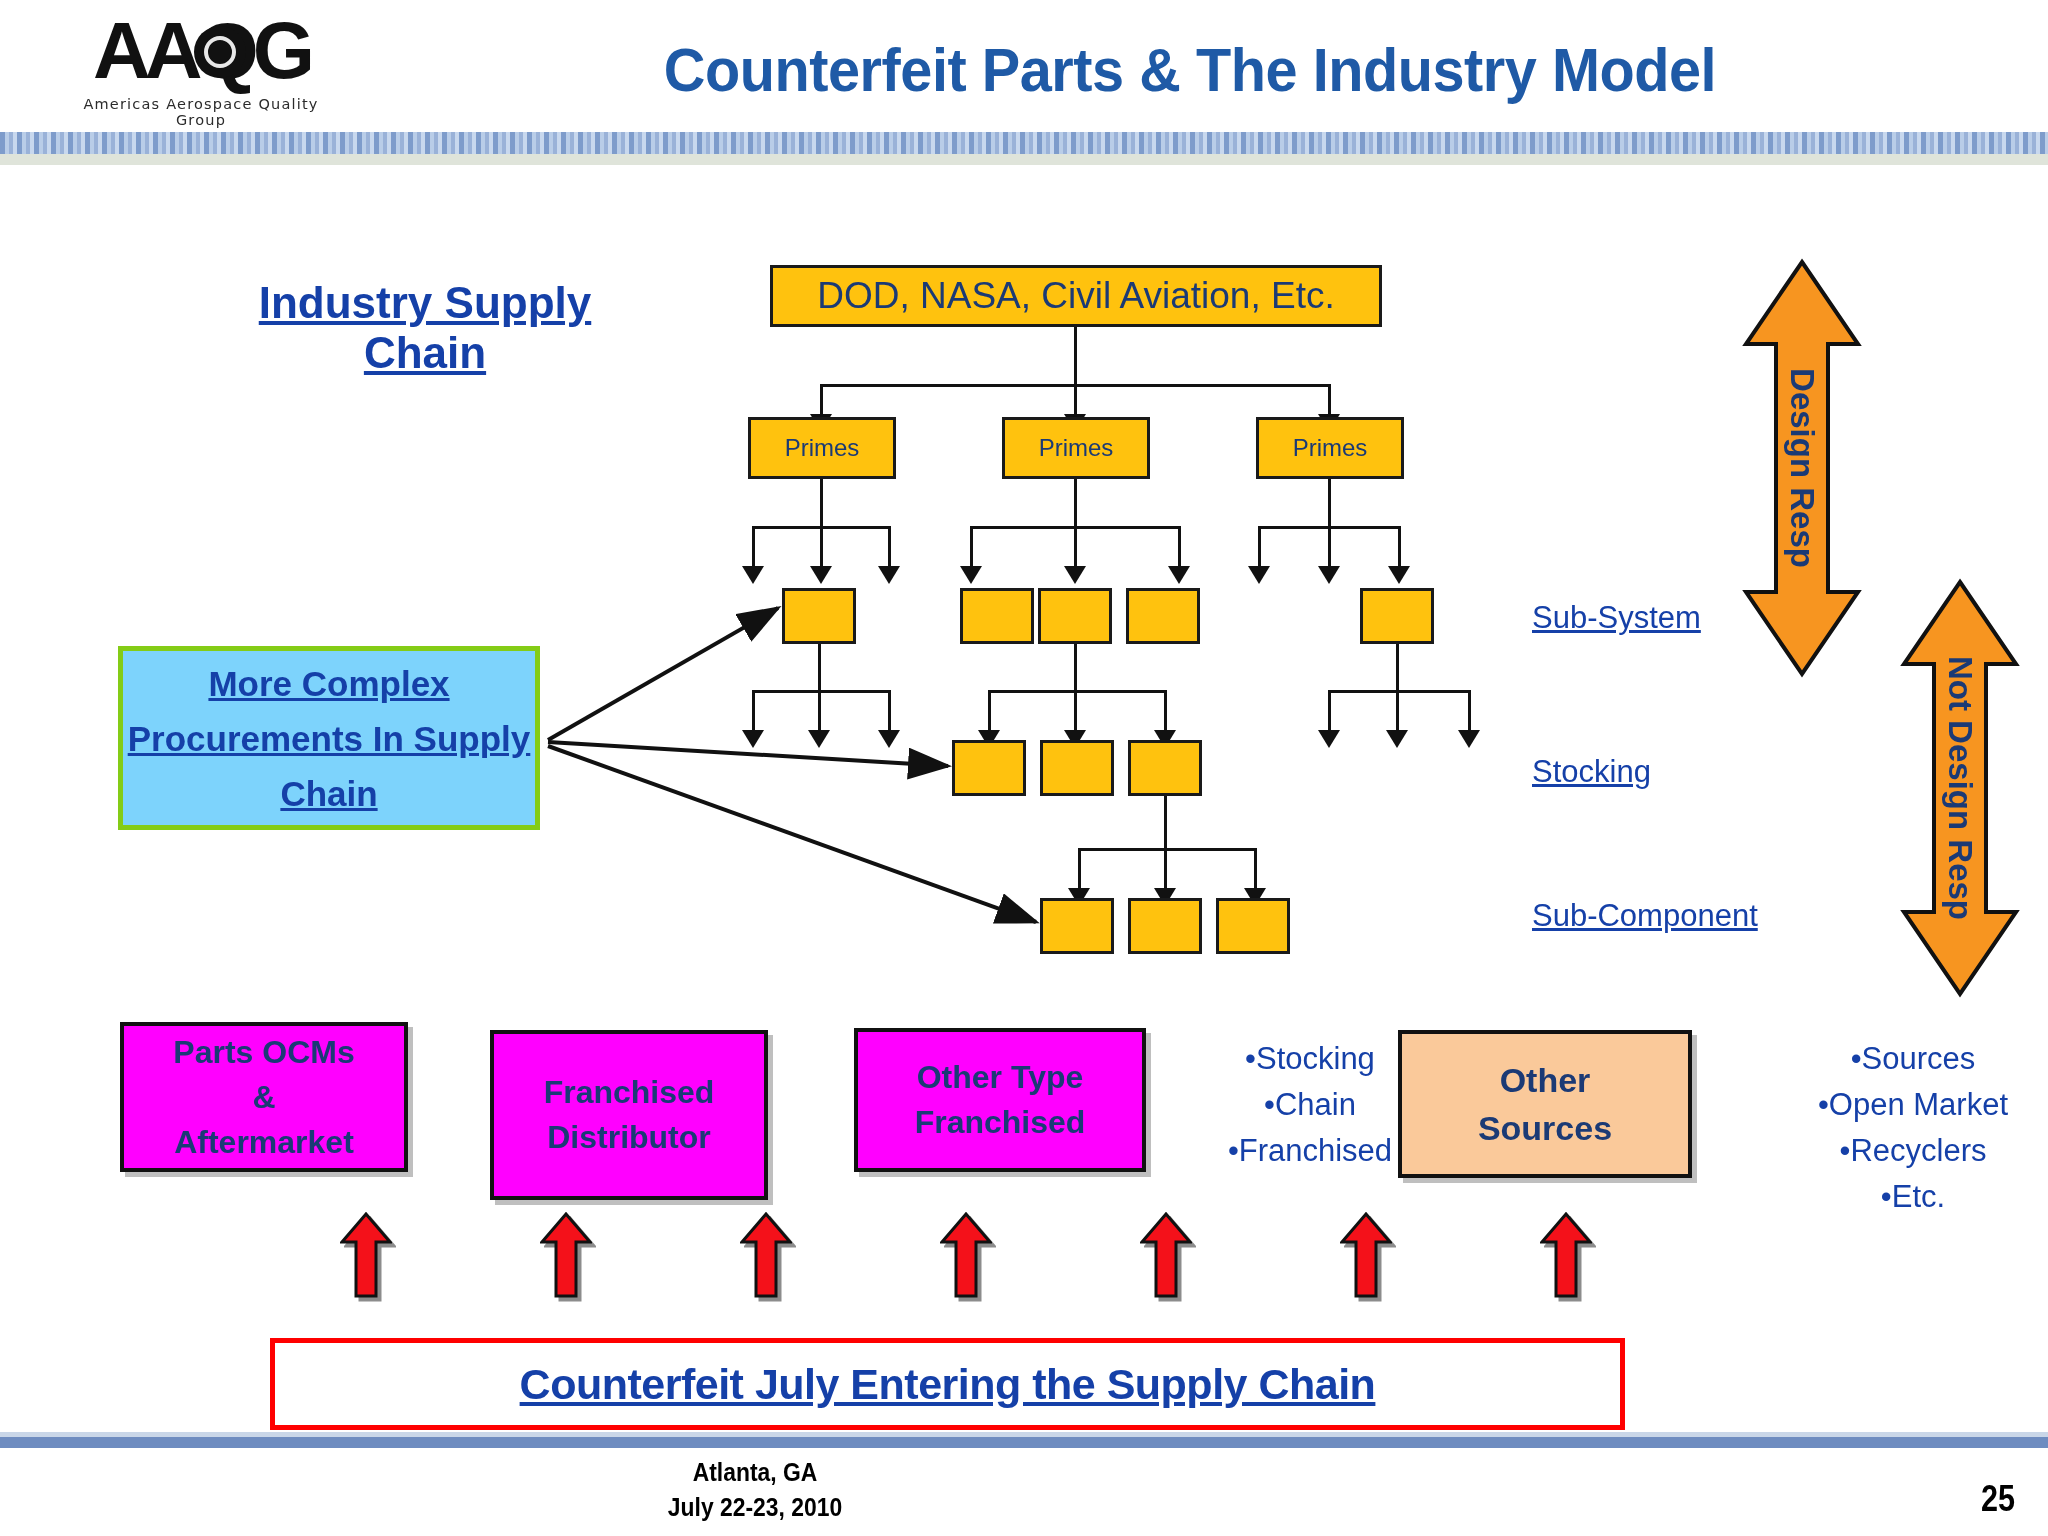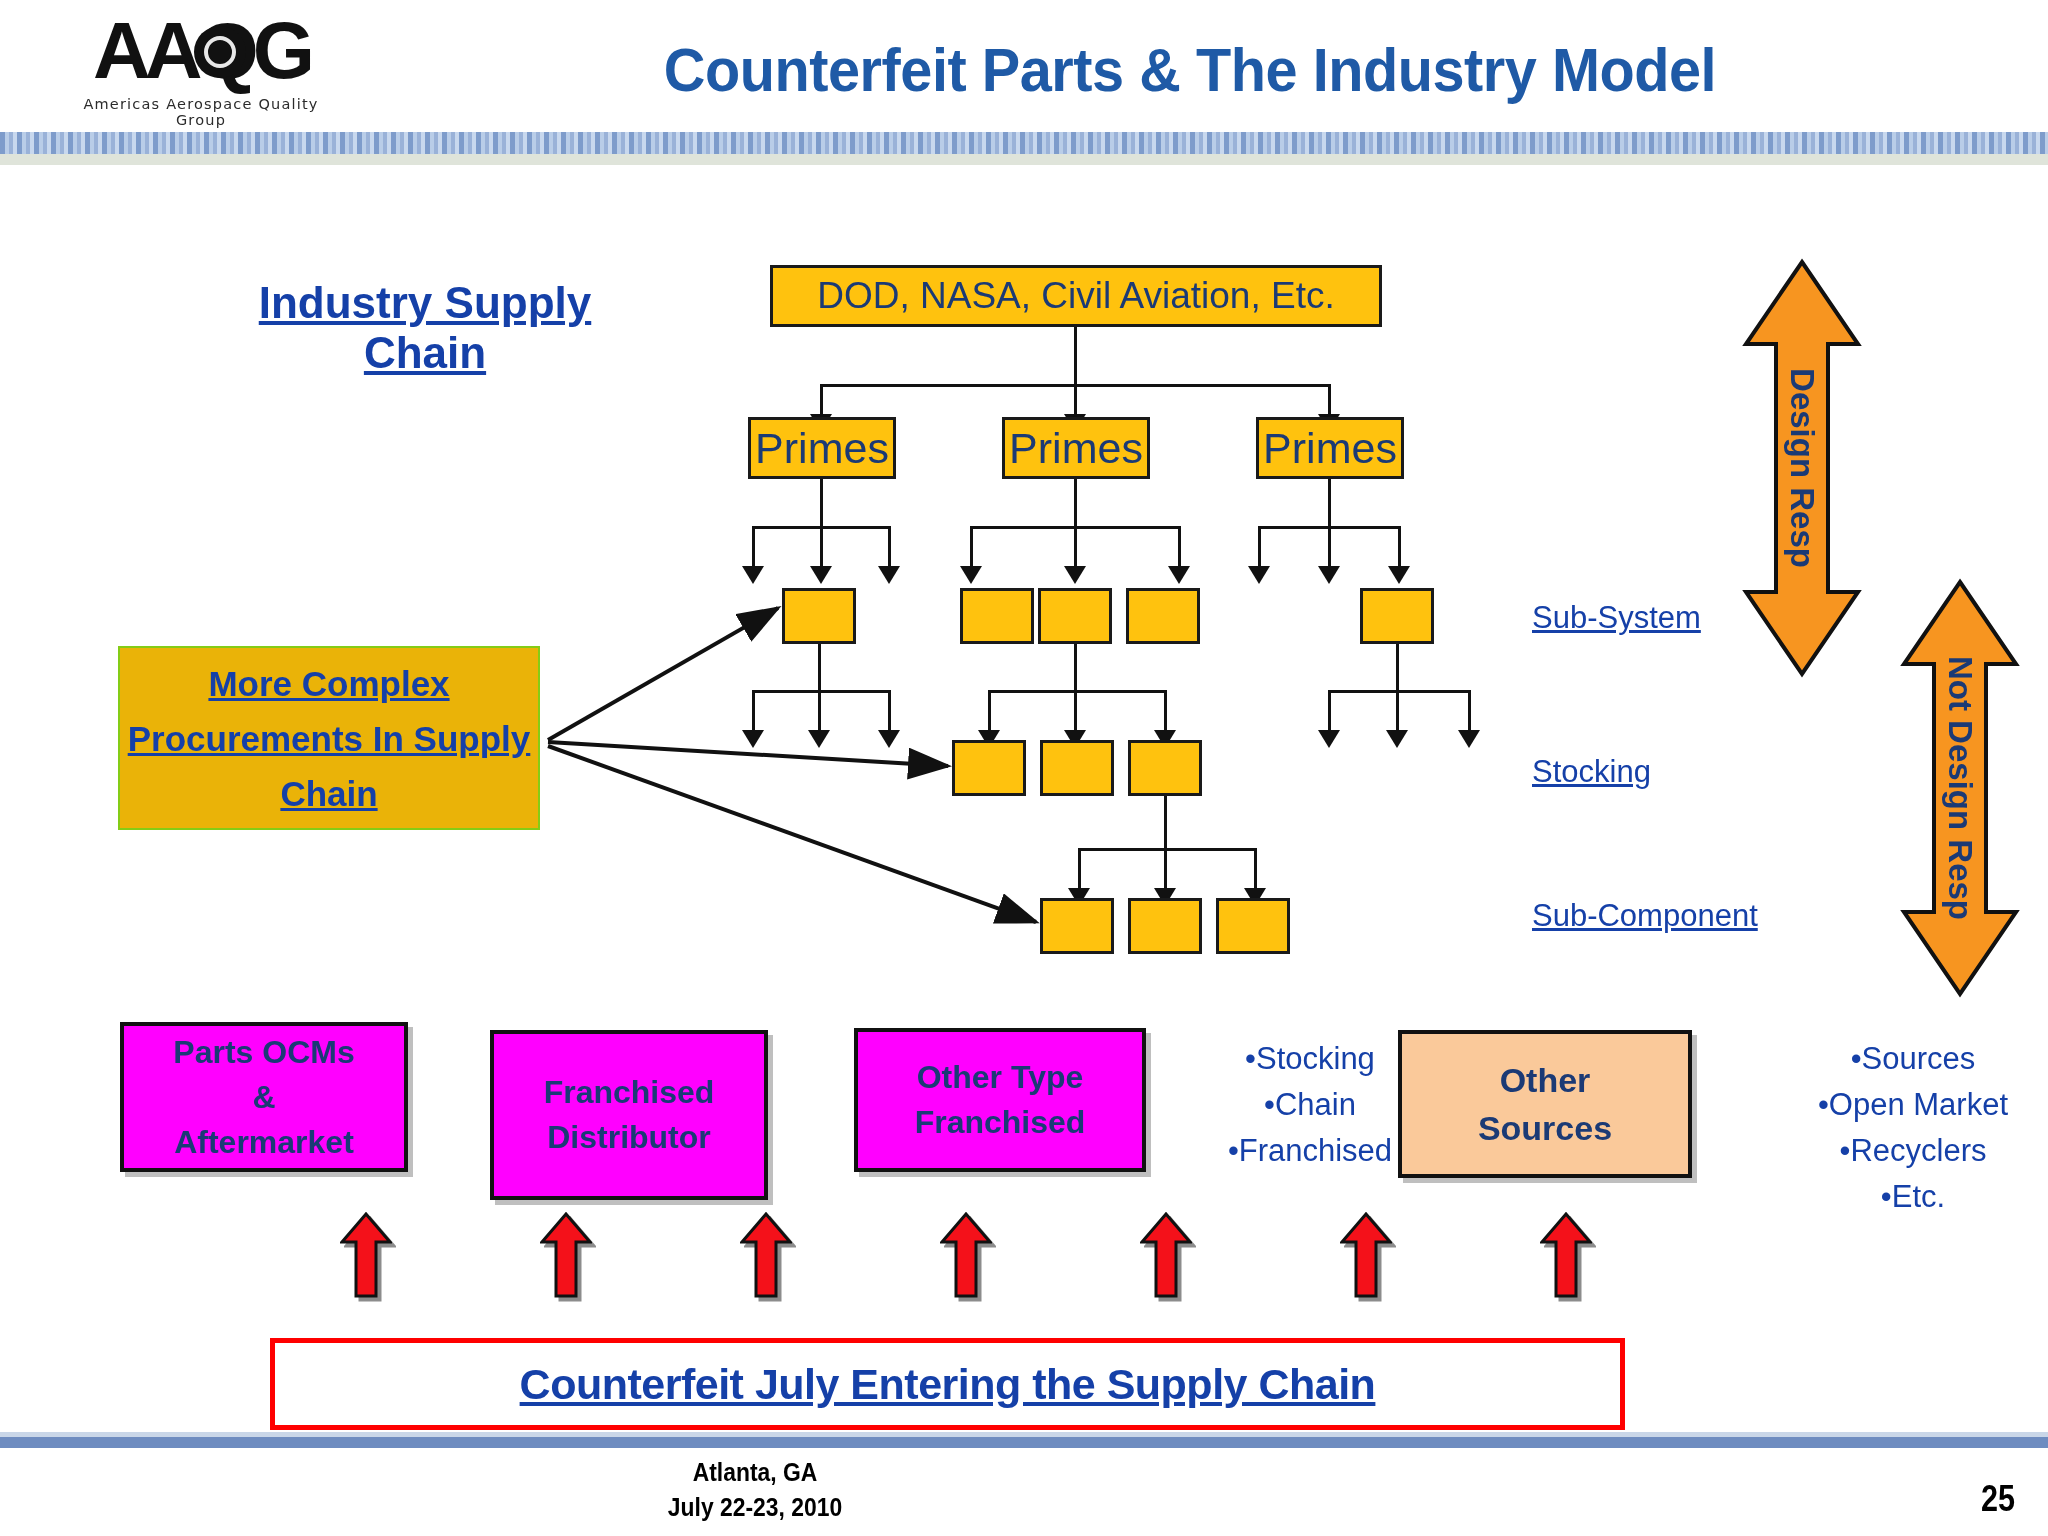--- a/index.html
+++ b/index.html
@@ -34,33 +34,33 @@
      color:#000;font-weight:bold;font-size:26px;line-height:35px;transform:scaleX(.88);
      transform-origin:center top;}
   #page-num{position:absolute;right:30px;top:1478px;color:#000;font-weight:bold;font-size:36px;
      transform:scaleX(.85);}
 
   #isc-label{position:absolute;left:250px;top:278px;width:350px;text-align:center;
      font-weight:bold;font-size:44px;line-height:50px;color:#1540a8;text-decoration:underline;}
 
   
   .ybox{position:absolute;background:#FFC20E;border:3px solid #1a1a1a;box-sizing:border-box;
-     display:flex;align-items:center;justify-content:center;color:#1b3a75;font-size:43px;}
+     display:flex;align-items:center;justify-content:center;color:#1b3a75;font-size:24px;}
   #root-box{left:770px;top:265px;width:612px;height:62px;font-size:37px;}
   .prime-box{width:148px;height:62px;}
 
   
   .vline{position:absolute;background:#111;width:3px;}
   .hline{position:absolute;background:#111;height:3px;}
   .arrowhead{position:absolute;width:0;height:0;border-left:11px solid transparent;
      border-right:11px solid transparent;border-top:18px solid #111;}
 
   
   #complex-box{position:absolute;left:118px;top:646px;width:422px;height:184px;
-     border:2px solid #84cc16;box-sizing:border-box;background:#eab308;
+     border:5px solid #84cc16;box-sizing:border-box;background:#7dd3fc;
      display:flex;align-items:center;justify-content:center;}
   #complex-box span{font-weight:bold;font-size:35px;line-height:55px;color:#1540a8;
      text-decoration:underline;text-align:center;}
 
   
   .lvl-label{position:absolute;font-size:31px;color:#1540a8;text-decoration:underline;}
 
   
   .orange-arrow{position:absolute;}
   .orange-arrow .oa-text{position:absolute;left:50%;top:50%;color:#1b3a75;font-weight:bold;

